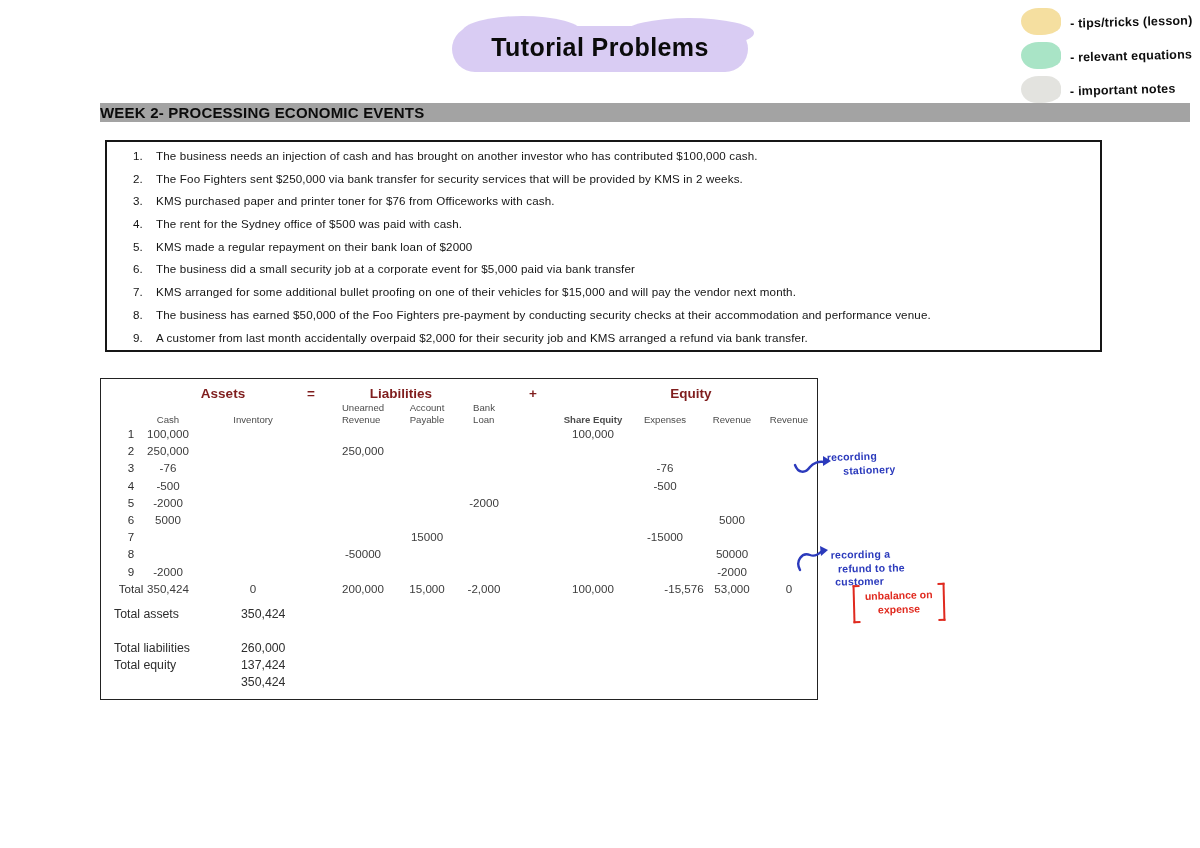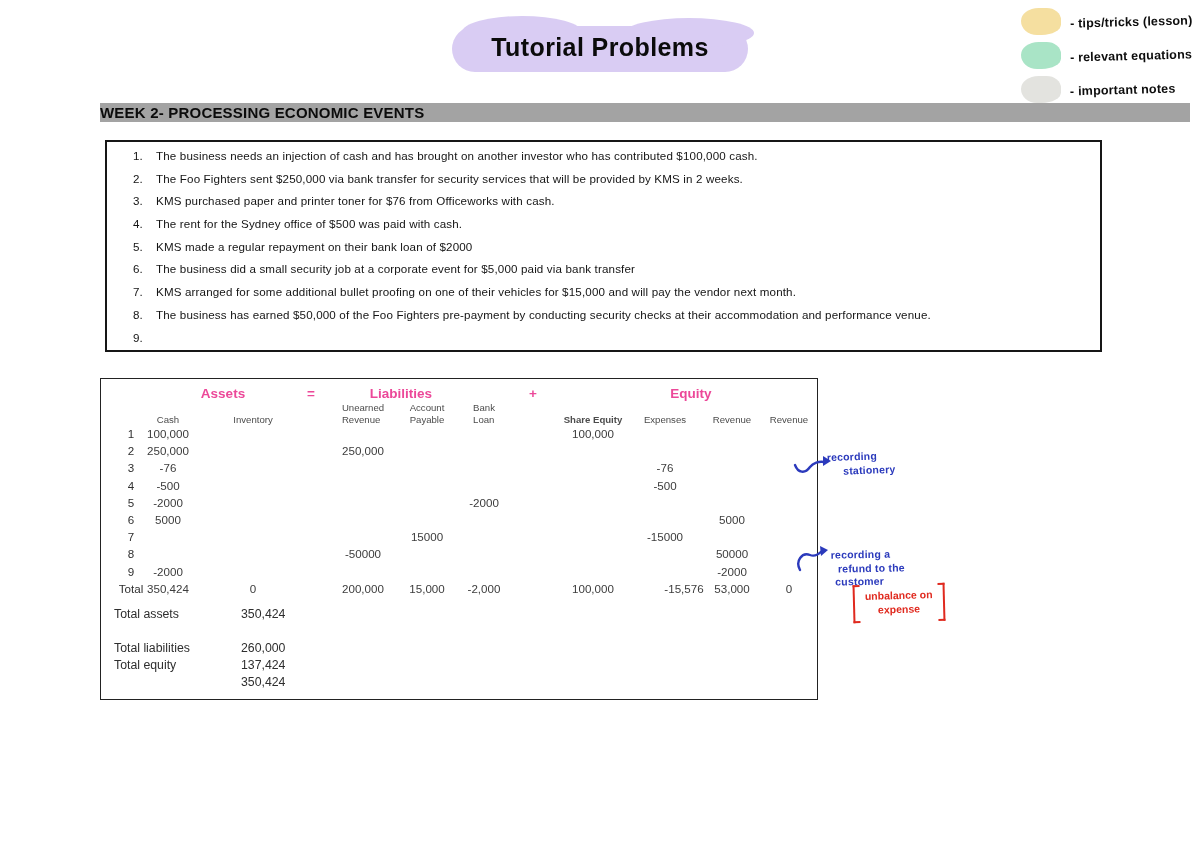--- a/index.html
+++ b/index.html
@@ -22,21 +22,21 @@
   .week-bar{position:absolute;left:100px;top:103px;width:1090px;height:19px;background:#a3a3a3;display:flex;align-items:center;}
   .week-title{font-size:15px;font-weight:700;letter-spacing:.2px;color:#0b0b0b;}
 
   
   .problems{position:absolute;left:105px;top:140px;width:997px;height:212px;border:2px solid #161616;box-sizing:border-box;padding-top:7px;}
   .problem{display:flex;height:22.7px;align-items:flex-start;font-size:11.6px;letter-spacing:.15px;color:#141414;}
   .pnum{width:36px;text-align:right;margin-right:13px;flex:none;}
 
   
   .worksheet{position:absolute;left:100px;top:378px;width:718px;height:322px;border:1.6px solid #222;box-sizing:border-box;}
-  .gh{position:absolute;top:7px;width:110px;text-align:center;font-weight:700;font-size:13.5px;color:#ec4899;}
+  .gh{position:absolute;top:7px;width:110px;text-align:center;font-weight:700;font-size:13.5px;color:#7f1d1d;}
   .gh-assets{left:67px}.gh-eq{left:155px}.gh-liab{left:245px}.gh-plus{left:377px}.gh-equity{left:535px}
   .sh{position:absolute;top:22px;height:24px;width:80px;display:flex;align-items:flex-end;justify-content:center;text-align:left;font-size:9.6px;line-height:1.18;color:#4c4c4c;white-space:pre-line;}
   .ws-rows{position:absolute;left:0;top:48px;width:100%;}
   .ws-row{position:relative;height:17.2px;font-size:11.6px;color:#3c3c3c;}
   .cell{position:absolute;top:0;width:110px;text-align:center;white-space:nowrap;}
   .c-num{left:-25px;color:#2f2f2f;}
   .ws-row.hl::before{content:"";position:absolute;left:5px;top:0;width:703px;height:16px;background:#f6e2a4;border-radius:9px/8px;z-index:-1;}
   .ws-row.dot::after{content:"";position:absolute;left:42px;top:1px;width:27px;height:14px;background:#eed189;border-radius:50%;z-index:-1;}
   .sum-line{position:absolute;left:0;font-size:12.3px;color:#2e2e2e;}
   .sum-label{position:absolute;left:13px;white-space:nowrap;}
@@ -114,20 +114,21 @@
         <div class="problem">
           <span class="pnum">7.</span>
           <span class="ptext">KMS arranged for some additional bullet proofing on one of their vehicles for $15,000 and will pay the vendor next month.</span>
         </div>
         <div class="problem">
           <span class="pnum">8.</span>
           <span class="ptext">The business has earned $50,000 of the Foo Fighters pre-payment by conducting security checks at their accommodation and performance venue.</span>
         </div>
         <div class="problem">
           <span class="pnum">9.</span>
+          <span class="ptext">A customer from last month accidentally overpaid $2,000 for their security job and KMS arranged a refund via bank transfer.</span>
         </div>
       </div>
   </div>
 
   <div class="worksheet">
     <span class="gh gh-assets">Assets</span>
     <span class="gh gh-eq">=</span>
     <span class="gh gh-liab">Liabilities</span>
     <span class="gh gh-plus">+</span>
     <span class="gh gh-equity">Equity</span>

